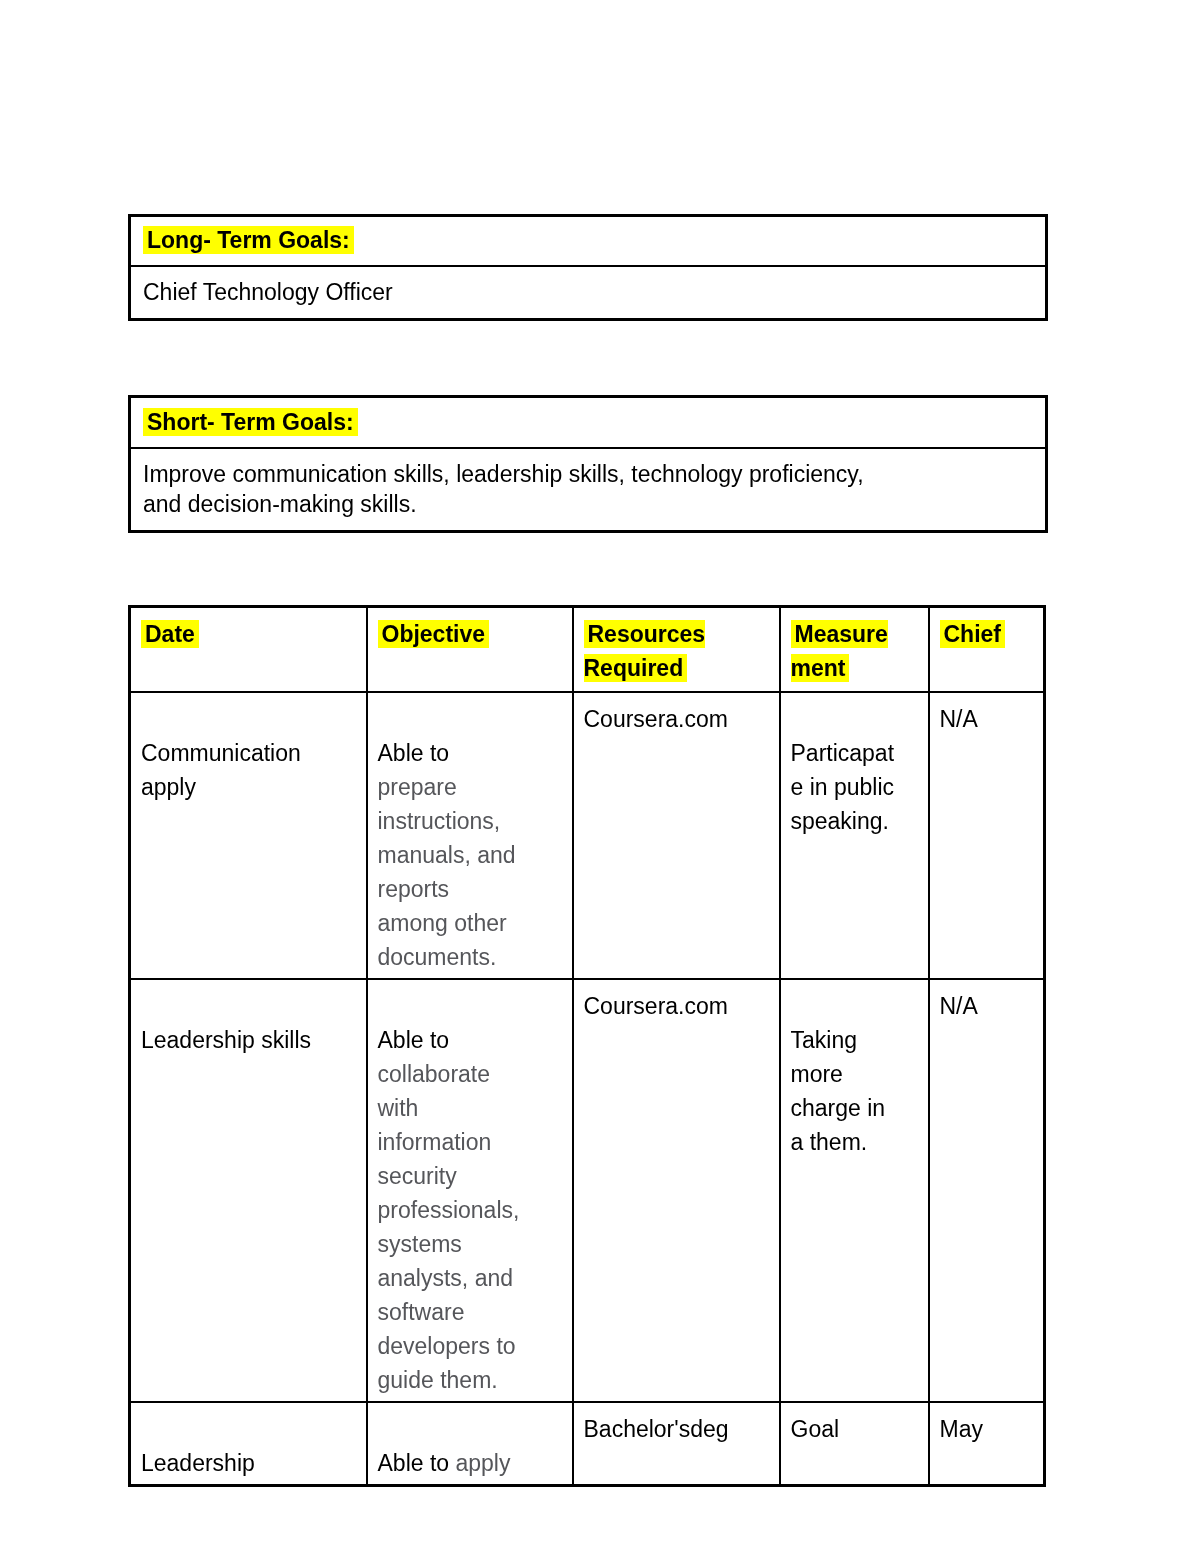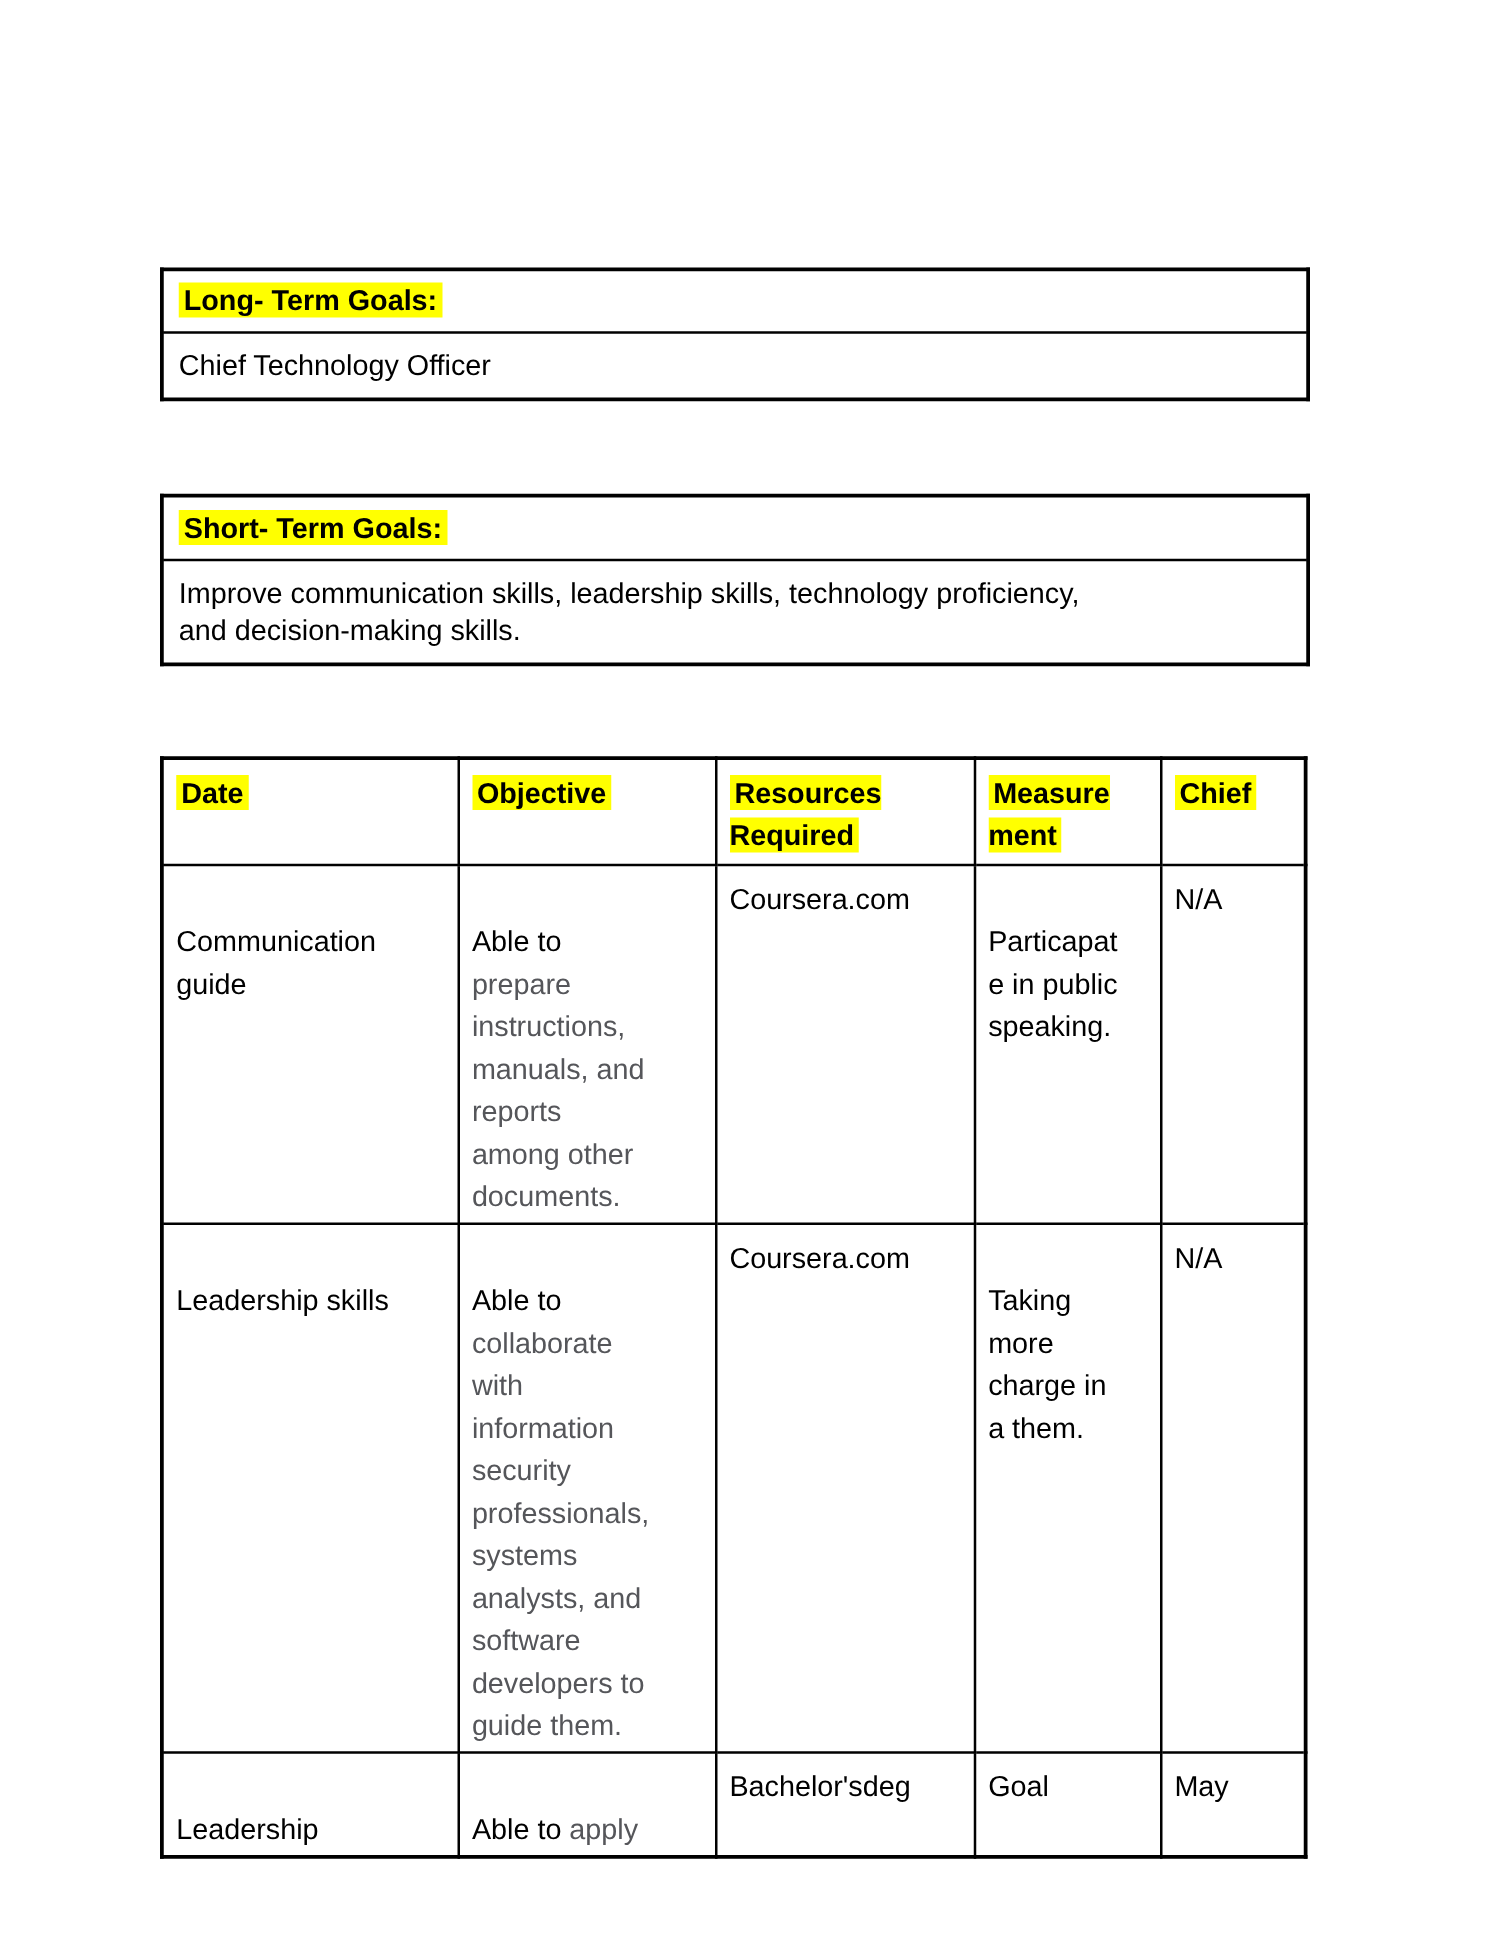--- a/index.html
+++ b/index.html
@@ -142,21 +142,21 @@
 ment</span>
       </th>
       <th>
         <span class="hl-yellow pre">Chief</span>
       </th>
     </tr>
 
     <tr style="height:258px;">
       <td class="pre">
         <span class="pre">Communication
-guide</span>
+apply</span>
       </td>
       <td class="pre">
         <span>Able to</span><span class="muted pre">
 prepare
 instructions,
 manuals, and
 reports
 among other
 documents.</span>
       </td>

